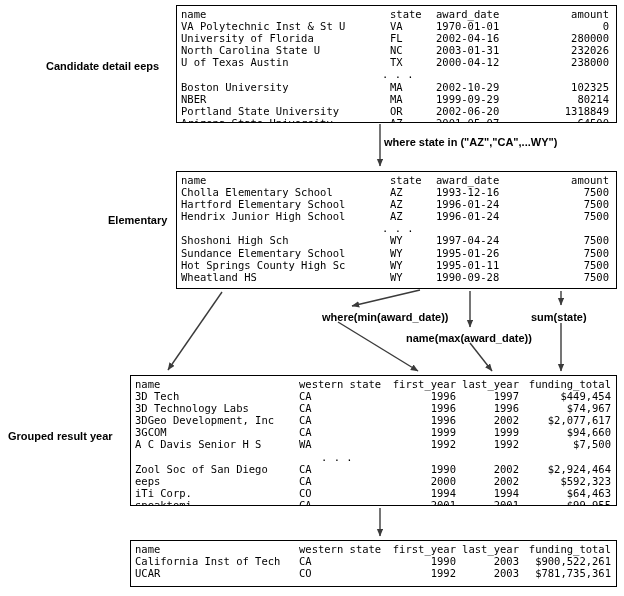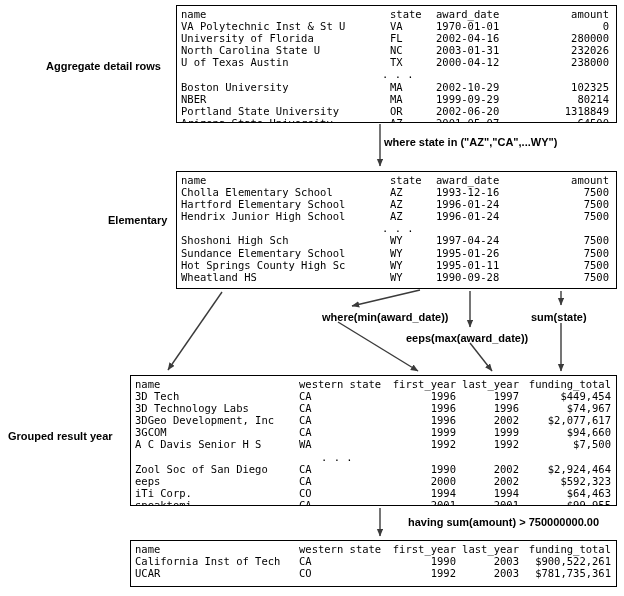--- a/index.html
+++ b/index.html
@@ -52,29 +52,28 @@
 <div id="stage">
 
   <div class="panel" id="panel-candidate" style="left:176px;top:5px;width:441px;height:118px;"><div class="line"><span class="col" style="left: 0px;">name</span><span class="col" style="left: 209px;">state</span><span class="col" style="left: 255px;">award_date</span><span class="col" style="right: 3px;">amount</span></div><div class="line"><span class="col" style="left: 0px;">VA Polytechnic Inst &amp; St U</span><span class="col" style="left: 209px;">VA</span><span class="col" style="left: 255px;">1970-01-01</span><span class="col" style="right: 3px;">0</span></div><div class="line"><span class="col" style="left: 0px;">University of Florida</span><span class="col" style="left: 209px;">FL</span><span class="col" style="left: 255px;">2002-04-16</span><span class="col" style="right: 3px;">280000</span></div><div class="line"><span class="col" style="left: 0px;">North Carolina State U</span><span class="col" style="left: 209px;">NC</span><span class="col" style="left: 255px;">2003-01-31</span><span class="col" style="right: 3px;">232026</span></div><div class="line"><span class="col" style="left: 0px;">U of Texas Austin</span><span class="col" style="left: 209px;">TX</span><span class="col" style="left: 255px;">2000-04-12</span><span class="col" style="right: 3px;">238000</span></div><div class="line"><span class="col" style="left: 201px;">. . .</span></div><div class="line"><span class="col" style="left: 0px;">Boston University</span><span class="col" style="left: 209px;">MA</span><span class="col" style="left: 255px;">2002-10-29</span><span class="col" style="right: 3px;">102325</span></div><div class="line"><span class="col" style="left: 0px;">NBER</span><span class="col" style="left: 209px;">MA</span><span class="col" style="left: 255px;">1999-09-29</span><span class="col" style="right: 3px;">80214</span></div><div class="line"><span class="col" style="left: 0px;">Portland State University</span><span class="col" style="left: 209px;">OR</span><span class="col" style="left: 255px;">2002-06-20</span><span class="col" style="right: 3px;">1318849</span></div><div class="line"><span class="col" style="left: 0px;">Arizona State University</span><span class="col" style="left: 209px;">AZ</span><span class="col" style="left: 255px;">2001-05-07</span><span class="col" style="right: 3px;">64500</span></div></div>
 
   <div class="panel" id="panel-aggregate" style="left:176px;top:171px;width:441px;height:118px;"><div class="line"><span class="col" style="left: 0px;">name</span><span class="col" style="left: 209px;">state</span><span class="col" style="left: 255px;">award_date</span><span class="col" style="right: 3px;">amount</span></div><div class="line"><span class="col" style="left: 0px;">Cholla Elementary School</span><span class="col" style="left: 209px;">AZ</span><span class="col" style="left: 255px;">1993-12-16</span><span class="col" style="right: 3px;">7500</span></div><div class="line"><span class="col" style="left: 0px;">Hartford Elementary School</span><span class="col" style="left: 209px;">AZ</span><span class="col" style="left: 255px;">1996-01-24</span><span class="col" style="right: 3px;">7500</span></div><div class="line"><span class="col" style="left: 0px;">Hendrix Junior High School</span><span class="col" style="left: 209px;">AZ</span><span class="col" style="left: 255px;">1996-01-24</span><span class="col" style="right: 3px;">7500</span></div><div class="line"><span class="col" style="left: 201px;">. . .</span></div><div class="line"><span class="col" style="left: 0px;">Shoshoni High Sch</span><span class="col" style="left: 209px;">WY</span><span class="col" style="left: 255px;">1997-04-24</span><span class="col" style="right: 3px;">7500</span></div><div class="line"><span class="col" style="left: 0px;">Sundance Elementary School</span><span class="col" style="left: 209px;">WY</span><span class="col" style="left: 255px;">1995-01-26</span><span class="col" style="right: 3px;">7500</span></div><div class="line"><span class="col" style="left: 0px;">Hot Springs County High Sc</span><span class="col" style="left: 209px;">WY</span><span class="col" style="left: 255px;">1995-01-11</span><span class="col" style="right: 3px;">7500</span></div><div class="line"><span class="col" style="left: 0px;">Wheatland HS</span><span class="col" style="left: 209px;">WY</span><span class="col" style="left: 255px;">1990-09-28</span><span class="col" style="right: 3px;">7500</span></div></div>
 
   <div class="panel" id="panel-grouped" style="left:130px;top:375px;width:487px;height:131px;"><div class="line"><span class="col" style="left: 0px;">name</span><span class="col" style="left: 164px;">western state</span><span class="col" style="right: 156px;">first_year</span><span class="col" style="right: 93px;">last_year</span><span class="col" style="right: 1px;">funding_total</span></div><div class="line"><span class="col" style="left: 0px;">3D Tech</span><span class="col" style="left: 164px;">CA</span><span class="col" style="right: 156px;">1996</span><span class="col" style="right: 93px;">1997</span><span class="col" style="right: 1px;">$449,454</span></div><div class="line"><span class="col" style="left: 0px;">3D Technology Labs</span><span class="col" style="left: 164px;">CA</span><span class="col" style="right: 156px;">1996</span><span class="col" style="right: 93px;">1996</span><span class="col" style="right: 1px;">$74,967</span></div><div class="line"><span class="col" style="left: 0px;">3DGeo Development, Inc</span><span class="col" style="left: 164px;">CA</span><span class="col" style="right: 156px;">1996</span><span class="col" style="right: 93px;">2002</span><span class="col" style="right: 1px;">$2,077,617</span></div><div class="line"><span class="col" style="left: 0px;">3GCOM</span><span class="col" style="left: 164px;">CA</span><span class="col" style="right: 156px;">1999</span><span class="col" style="right: 93px;">1999</span><span class="col" style="right: 1px;">$94,660</span></div><div class="line"><span class="col" style="left: 0px;">A C Davis Senior H S</span><span class="col" style="left: 164px;">WA</span><span class="col" style="right: 156px;">1992</span><span class="col" style="right: 93px;">1992</span><span class="col" style="right: 1px;">$7,500</span></div><div class="line"><span class="col" style="left: 186px;">. . .</span></div><div class="line"><span class="col" style="left: 0px;">Zool Soc of San Diego</span><span class="col" style="left: 164px;">CA</span><span class="col" style="right: 156px;">1990</span><span class="col" style="right: 93px;">2002</span><span class="col" style="right: 1px;">$2,924,464</span></div><div class="line"><span class="col" style="left: 0px;">eeps</span><span class="col" style="left: 164px;">CA</span><span class="col" style="right: 156px;">2000</span><span class="col" style="right: 93px;">2002</span><span class="col" style="right: 1px;">$592,323</span></div><div class="line"><span class="col" style="left: 0px;">iTi Corp.</span><span class="col" style="left: 164px;">CO</span><span class="col" style="right: 156px;">1994</span><span class="col" style="right: 93px;">1994</span><span class="col" style="right: 1px;">$64,463</span></div><div class="line"><span class="col" style="left: 0px;">speaktomi</span><span class="col" style="left: 164px;">CA</span><span class="col" style="right: 156px;">2001</span><span class="col" style="right: 93px;">2001</span><span class="col" style="right: 1px;">$99,955</span></div></div>
 
   <div class="panel" id="panel-having" style="left:130px;top:540px;width:487px;height:47px;"><div class="line"><span class="col" style="left: 0px;">name</span><span class="col" style="left: 164px;">western state</span><span class="col" style="right: 156px;">first_year</span><span class="col" style="right: 93px;">last_year</span><span class="col" style="right: 1px;">funding_total</span></div><div class="line"><span class="col" style="left: 0px;">California Inst of Tech</span><span class="col" style="left: 164px;">CA</span><span class="col" style="right: 156px;">1990</span><span class="col" style="right: 93px;">2003</span><span class="col" style="right: 1px;">$900,522,261</span></div><div class="line"><span class="col" style="left: 0px;">UCAR</span><span class="col" style="left: 164px;">CO</span><span class="col" style="right: 156px;">1992</span><span class="col" style="right: 93px;">2003</span><span class="col" style="right: 1px;">$781,735,361</span></div></div>
 
-  <div class="label" style="left:46px;top:60px;">Aggregate detail rows</div>
+  <div class="label" style="left:46px;top:60px;">Candidate detail eeps</div>
   <div class="label" style="left:108px;top:214px;">Elementary</div>
   <div class="label" style="left:8px;top:430px;">Grouped result year</div>
 
   <div class="caption" style="left:384px;top:136px;">where state in ("AZ","CA",...WY")</div>
   <div class="caption" style="left:322px;top:311px;">where(min(award_date))</div>
-  <div class="caption" style="left:406px;top:332px;">eeps(max(award_date))</div>
+  <div class="caption" style="left:406px;top:332px;">name(max(award_date))</div>
   <div class="caption" style="left:531px;top:311px;">sum(state)</div>
-  <div class="caption" style="left:408px;top:516px;">having sum(amount) &gt; 750000000.00</div>
 
   <svg class="arrows" viewBox="0 0 624 596">
     <defs>
       <marker id="ah" markerWidth="9" markerHeight="9" refX="7.2" refY="3.2" orient="auto" markerUnits="userSpaceOnUse">
         <path d="M0,0 L7.6,3.2 L0,6.4 z" fill="#3b3b3b"></path>
       </marker>
     </defs>
     <g stroke="#3b3b3b" stroke-width="1.4" fill="none">
 
       <line x1="380" y1="124" x2="380" y2="166" marker-end="url(#ah)"></line>

